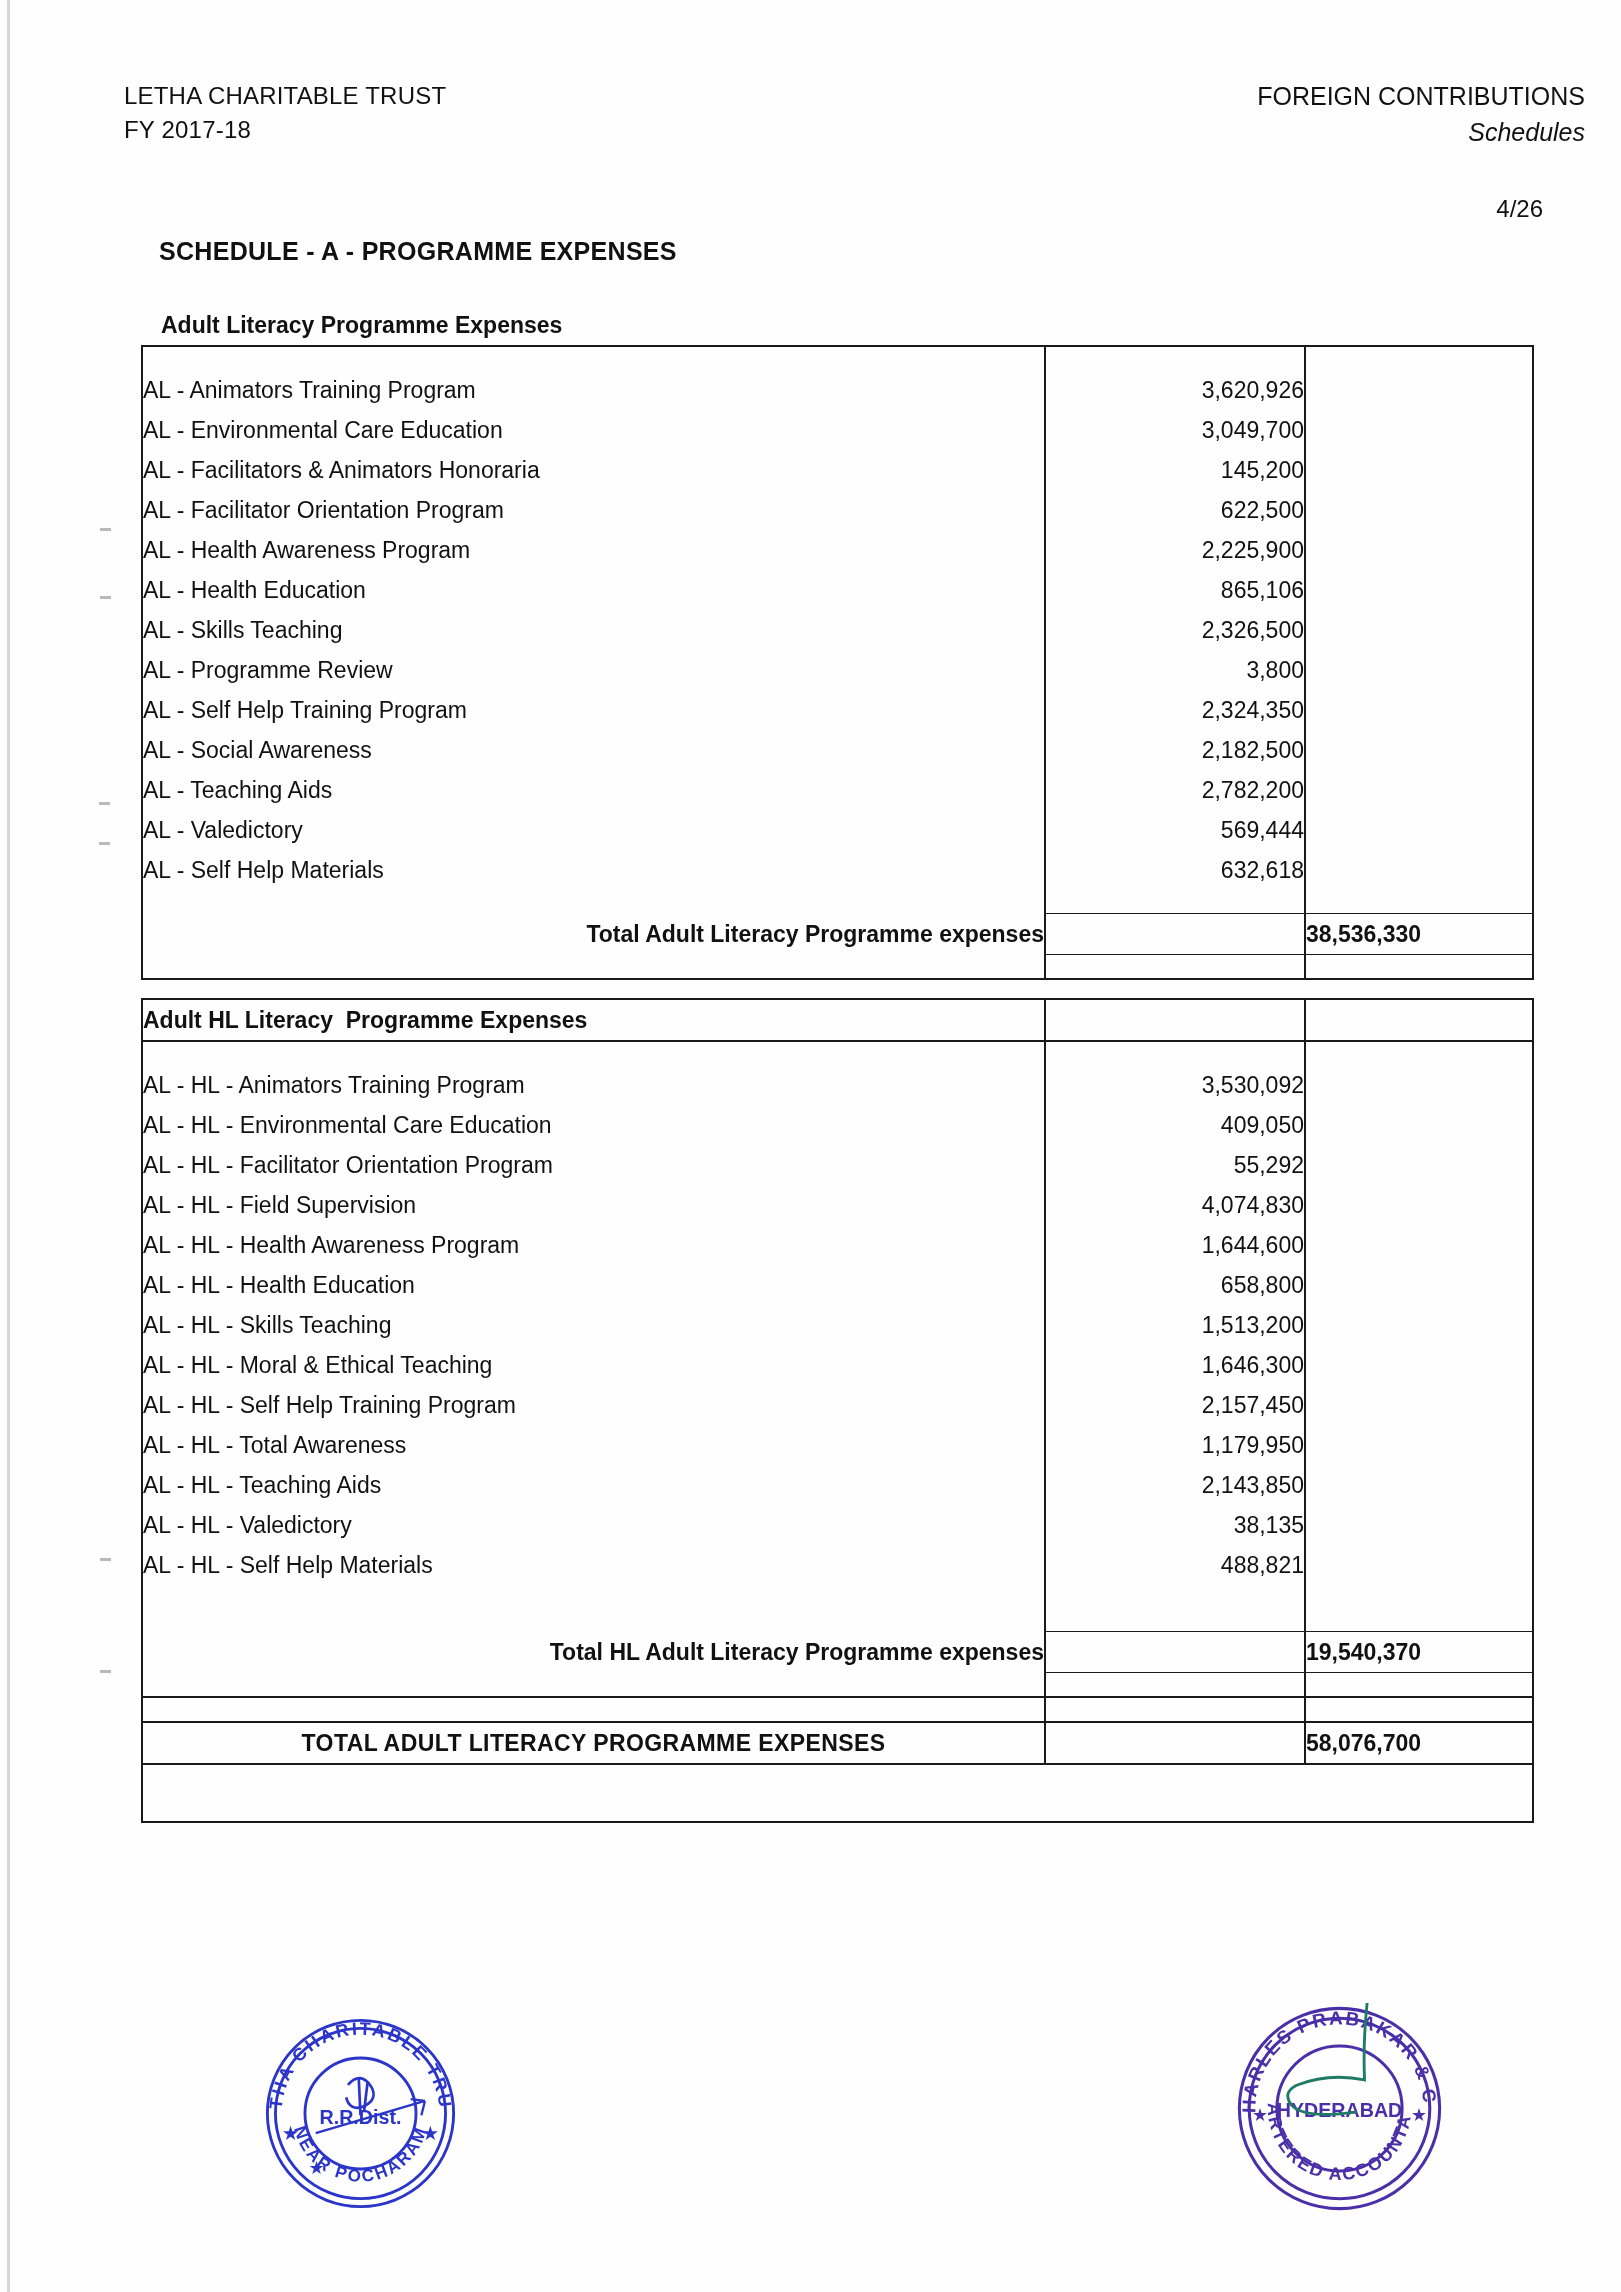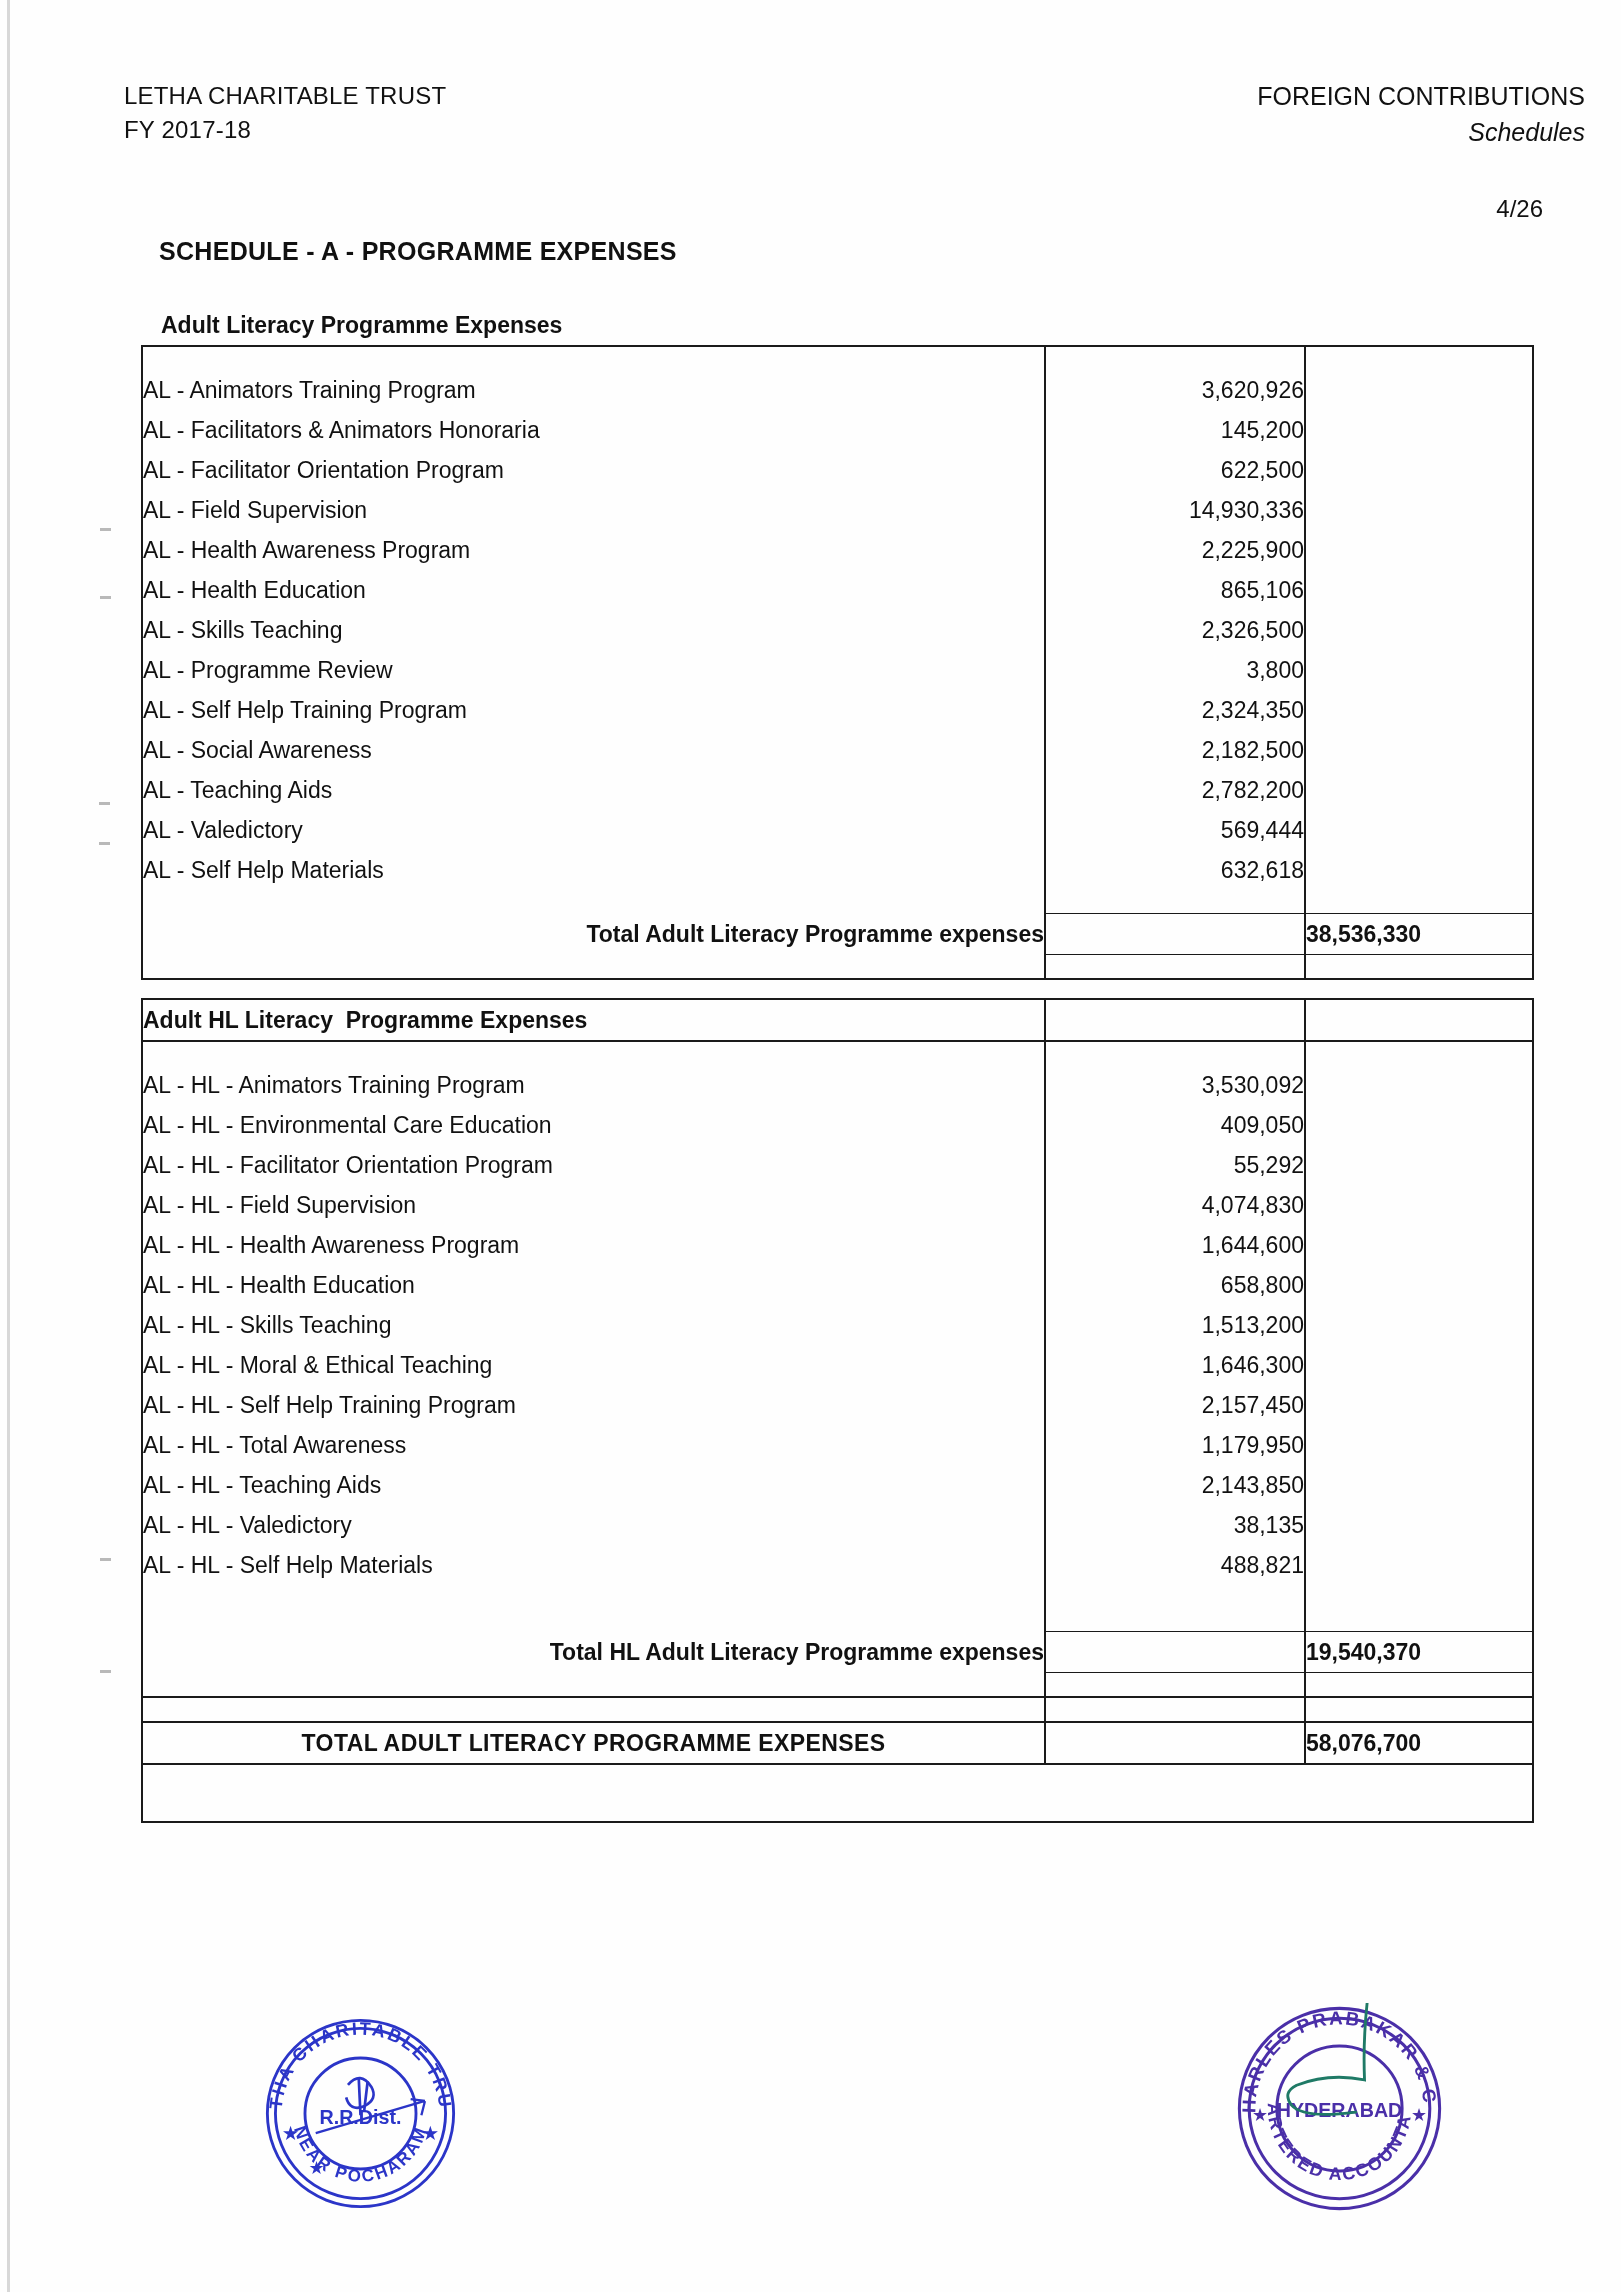--- a/index.html
+++ b/index.html
@@ -183,32 +183,32 @@
         <td class="bx-l bx-t"></td>
         <td class="bx-l bx-t bx-r"></td>
       </tr>
 
       <tr>
         <td class="bx-l desc">AL - Animators Training Program</td>
         <td class="bx-l amt">3,620,926</td>
         <td class="bx-l bx-r"></td>
       </tr>
       <tr>
+        <td class="bx-l desc">AL - Environmental Care Education</td>
+        <td class="bx-l amt">3,049,700</td>
+        <td class="bx-l bx-r"></td>
+      </tr>
+      <tr>
         <td class="bx-l desc">AL - Facilitators &amp; Animators Honoraria</td>
         <td class="bx-l amt">145,200</td>
         <td class="bx-l bx-r"></td>
       </tr>
       <tr>
         <td class="bx-l desc">AL - Facilitator Orientation Program</td>
         <td class="bx-l amt">622,500</td>
-        <td class="bx-l bx-r"></td>
-      </tr>
-      <tr>
-        <td class="bx-l desc">AL - Field Supervision</td>
-        <td class="bx-l amt">14,930,336</td>
         <td class="bx-l bx-r"></td>
       </tr>
       <tr>
         <td class="bx-l desc">AL - Health Awareness Program</td>
         <td class="bx-l amt">2,225,900</td>
         <td class="bx-l bx-r"></td>
       </tr>
       <tr>
         <td class="bx-l desc">AL - Health Education</td>
         <td class="bx-l amt">865,106</td>

